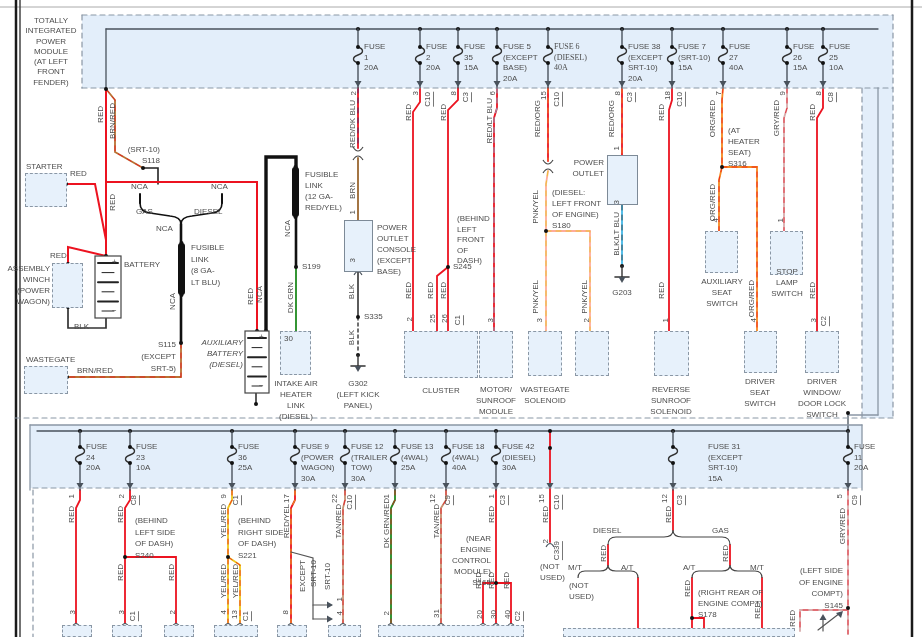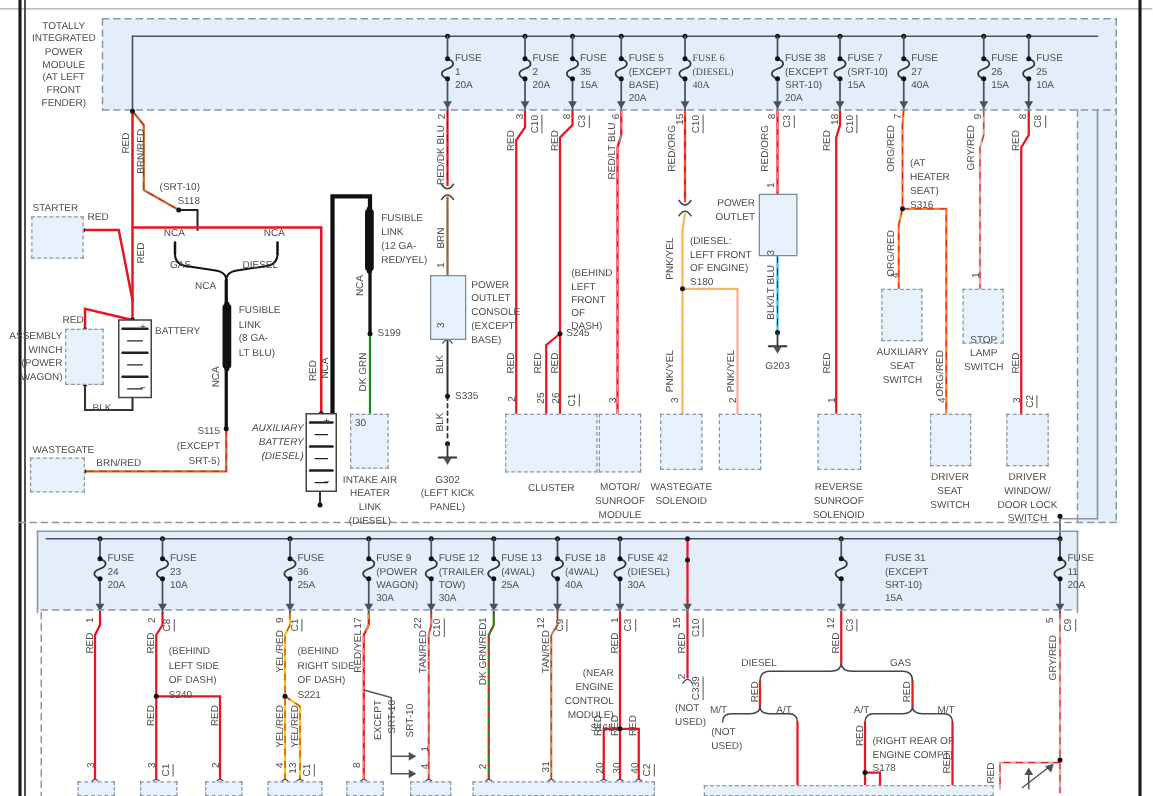--- a/index.html
+++ b/index.html
@@ -549,20 +549,24 @@
 CONTROL
 MODULE)
 S165</div>
     <div class="blk" style="top: 561px; line-height: 11px; left: 540px;">(NOT
 USED)</div>
     <div class="blk" style="top: 580px; line-height: 11px; left: 569px;">(NOT
 USED)</div>
     <div class="blk" style="top: 587px; line-height: 11px; left: 698px;">(RIGHT REAR OF
 ENGINE COMPT)
 S178</div>
+    <div class="blk" style="top: 565px; line-height: 11.5px; left: 733px; width: 110px; text-align: right;">(LEFT SIDE
+OF ENGINE
+COMPT)
+S145</div>
     <div class="lb" style="left: 70px; top: 169px;">RED</div>
     <div class="lb" style="left: 50px; top: 251px;">RED</div>
     <div class="lb" style="left: 74px; top: 322px;">BLK</div>
     <div class="lb" style="left: 77px; top: 366px;">BRN/RED</div>
     <div class="lb" style="left: 136px; top: 207px;">GAS</div>
     <div class="lb" style="left: 194px; top: 207px;">DIESEL</div>
     <div class="lb" style="left: 131px; top: 182px;">NCA</div>
     <div class="lb" style="left: 211px; top: 182px;">NCA</div>
     <div class="lb" style="left: 156px; top: 224px;">NCA</div>
     <div class="lb" style="left: 112px; top: 257px;">+</div>

